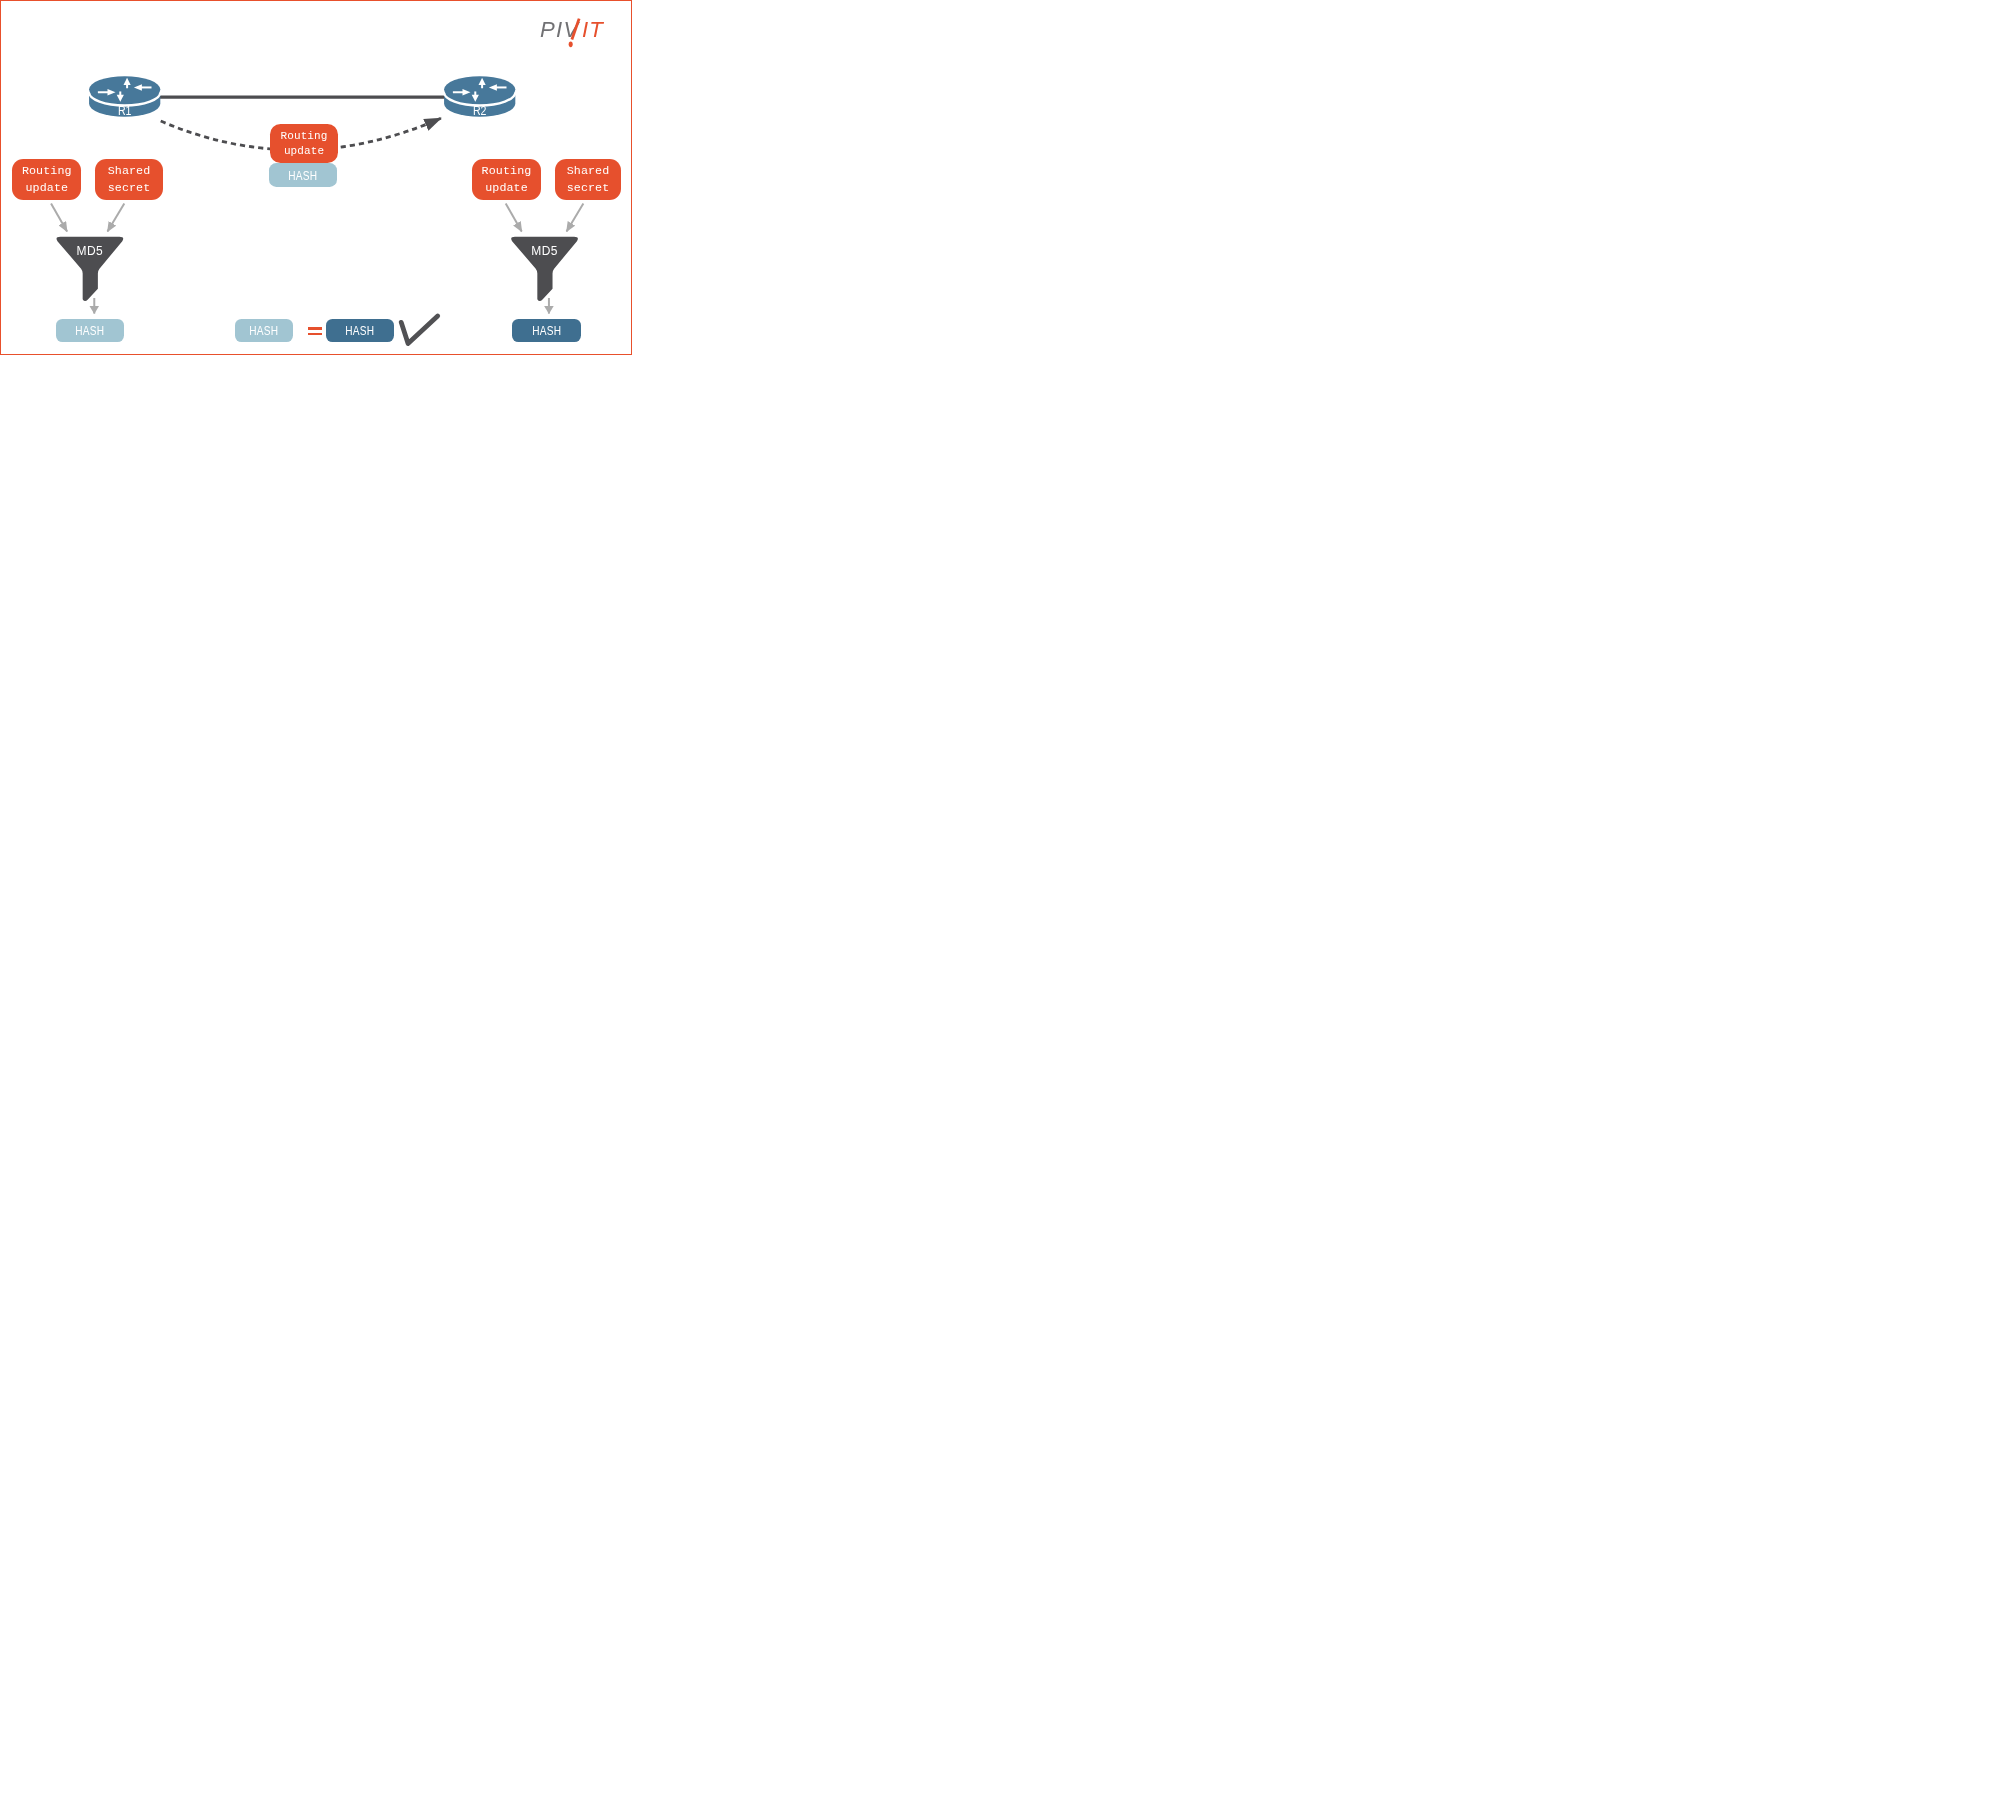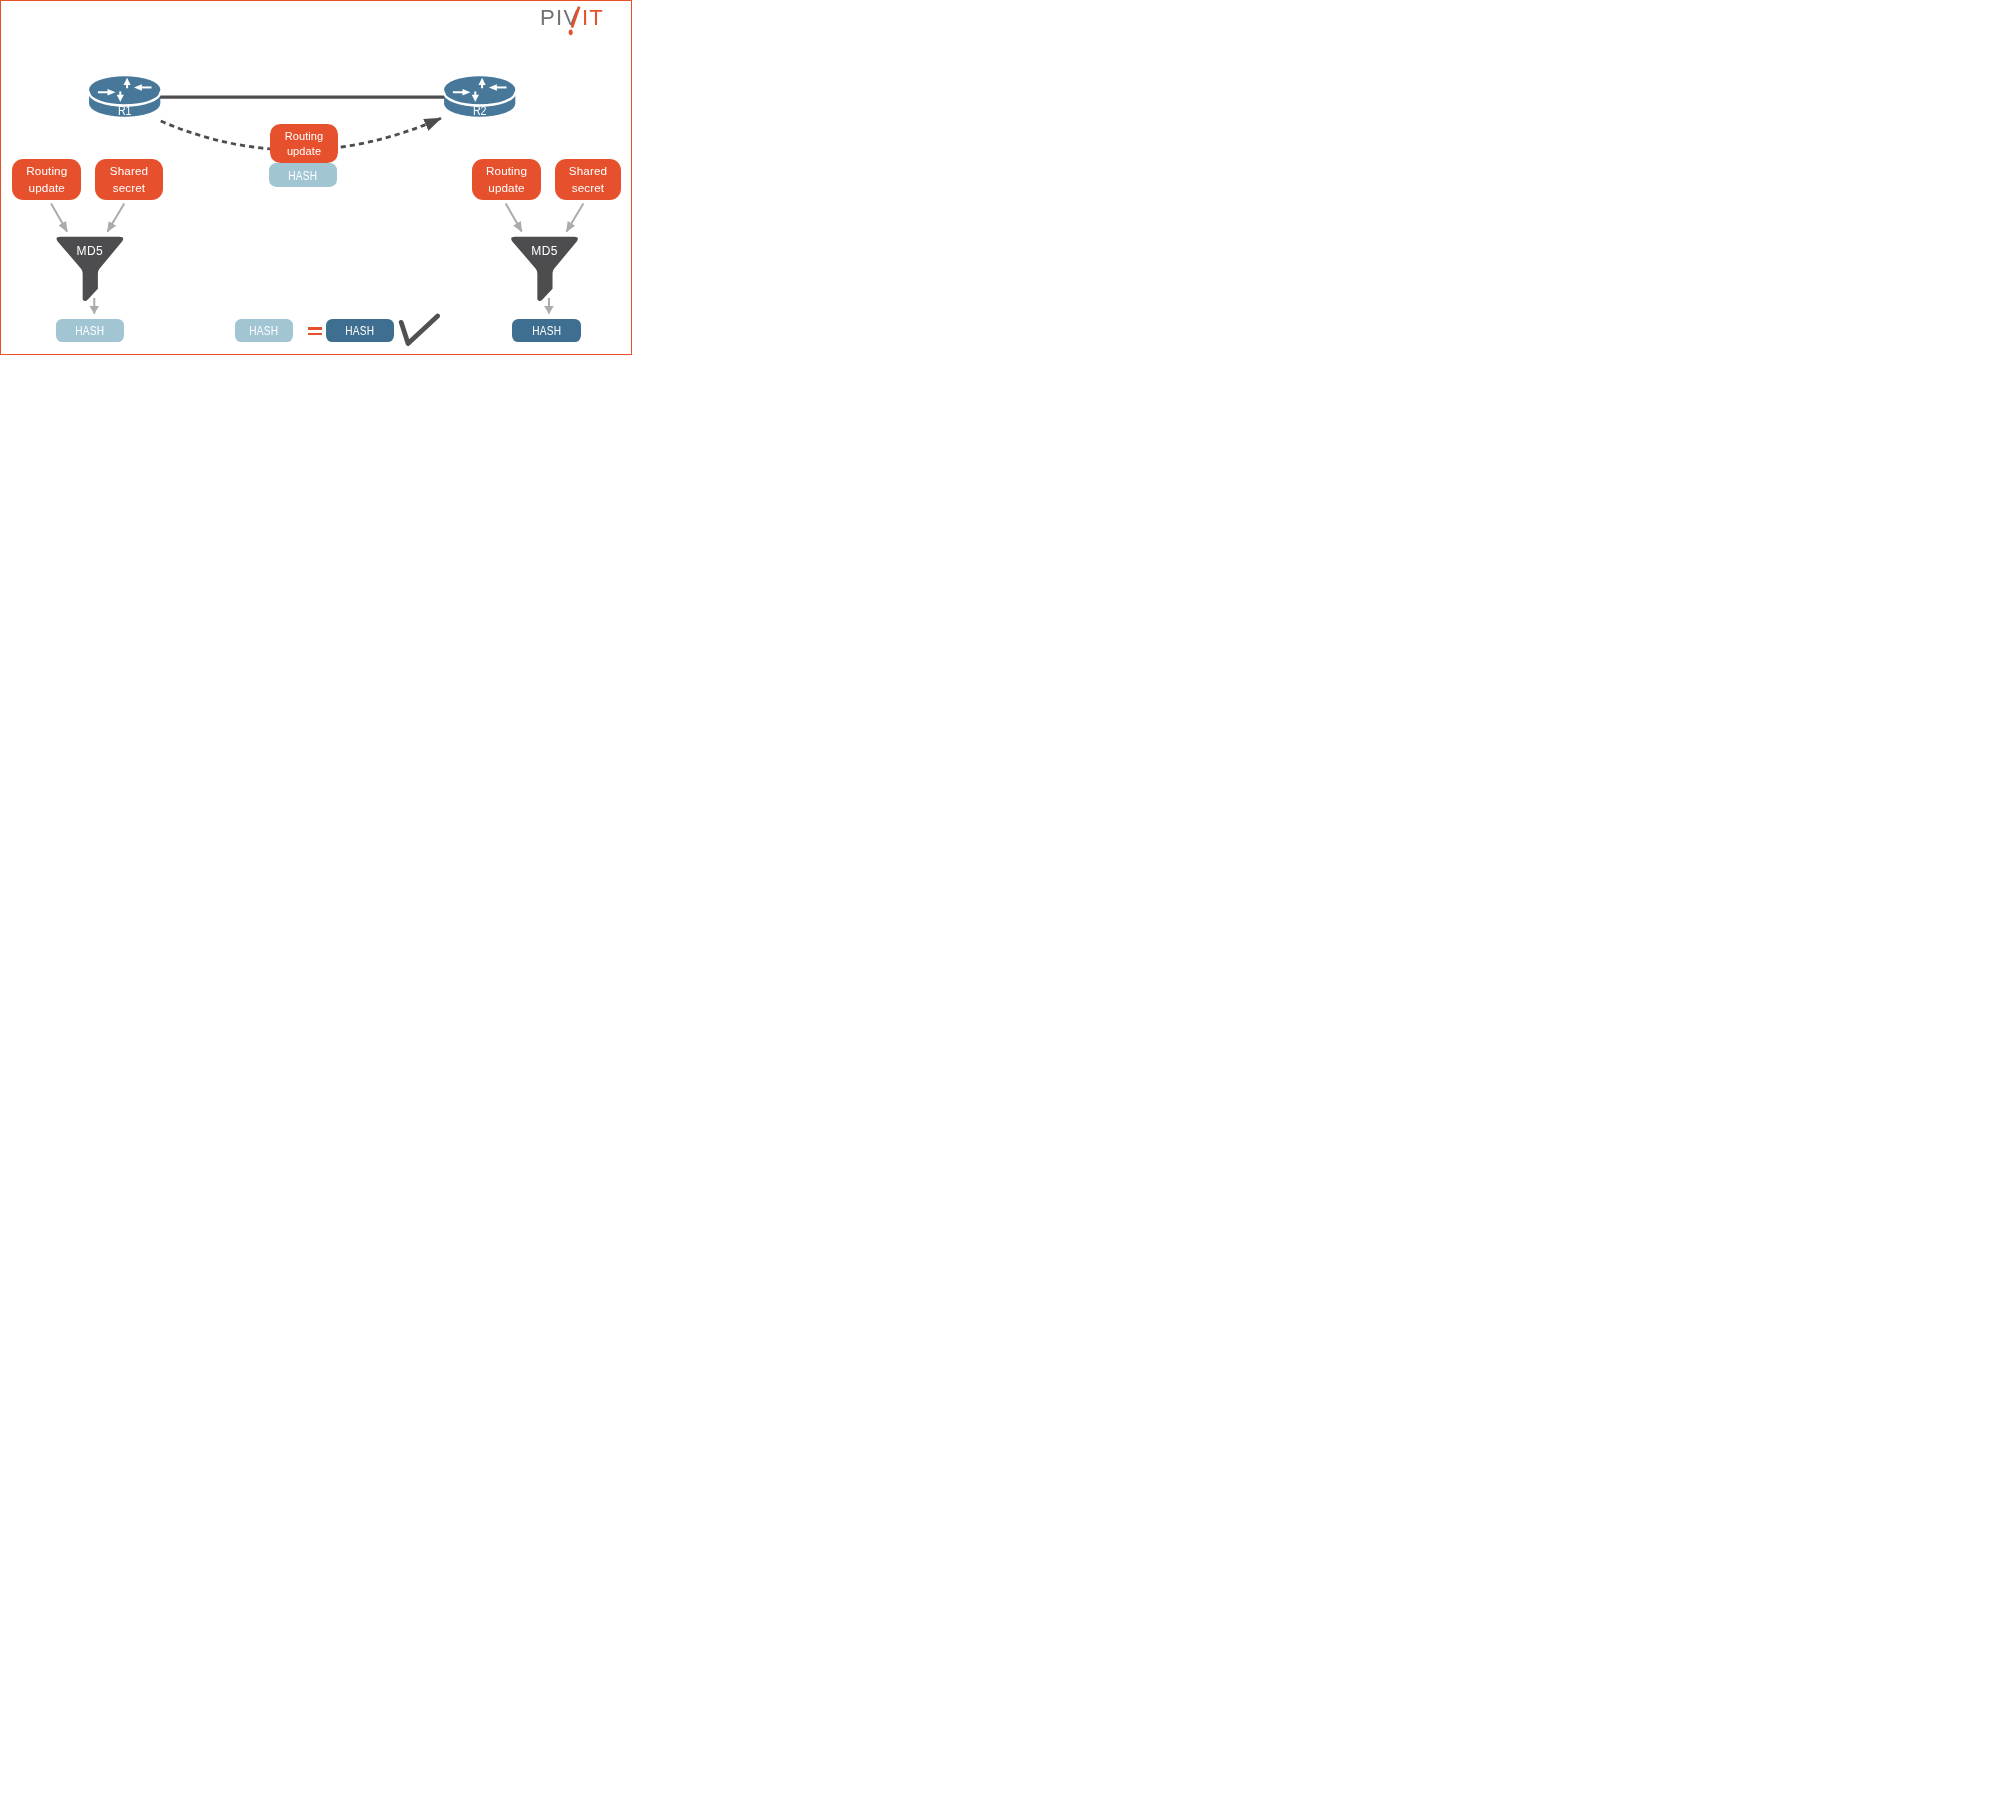--- a/index.html
+++ b/index.html
@@ -17,32 +17,32 @@
     position:absolute;
     display:flex;align-items:center;justify-content:center;
     text-align:center;color:#ffffff;
   }
   .orange{background:#E6502D;}
   .lightblue{background:#A1C5D2;}
   .darkblue{background:#3F6F90;}
   .r28{border-radius:11.3px;}
   .r26{border-radius:10.5px;}
   .r16{border-radius:6.4px;}
-  .label-2l{font-size:11.7px;line-height:1.38;font-weight:400;letter-spacing:0.1px;}
+  .label-2l{font-size:11.7px;line-height:1.38;font-weight:400;letter-spacing:0.1px;font-family:Liberation Mono, monospace;}
   .label-2l.small{font-size:11px;line-height:1.36;}
   .hash-text{
     display:inline-block;
     transform:scaleX(.74);
     font-size:13.7px;font-weight:400;letter-spacing:0.4px;
   }
   .equals{position:absolute;left:307px;top:326px;width:13.7px;height:8.5px;}
   .equals .bar{position:absolute;left:0;width:13.7px;height:2.8px;background:#E6502D;}
   .equals .bar.b1{top:0;}
   .equals .bar.b2{top:5.6px;}
-  .logo{position:absolute;left:538px;top:4px;width:69px;height:33px;}
+  .logo{position:absolute;left:538px;top:16px;width:69px;height:33px;font-style:italic;}
   svg text{font-family:"Liberation Sans",sans-serif;}
 </style>
 </head>
 <body>
 
 <div class="canvas">
 
   <svg class="connectors" viewBox="0 0 1568 882">
     <defs>
       <marker id="mFeed" markerUnits="userSpaceOnUse" markerWidth="26" markerHeight="22" refX="24" refY="11" orient="auto">

